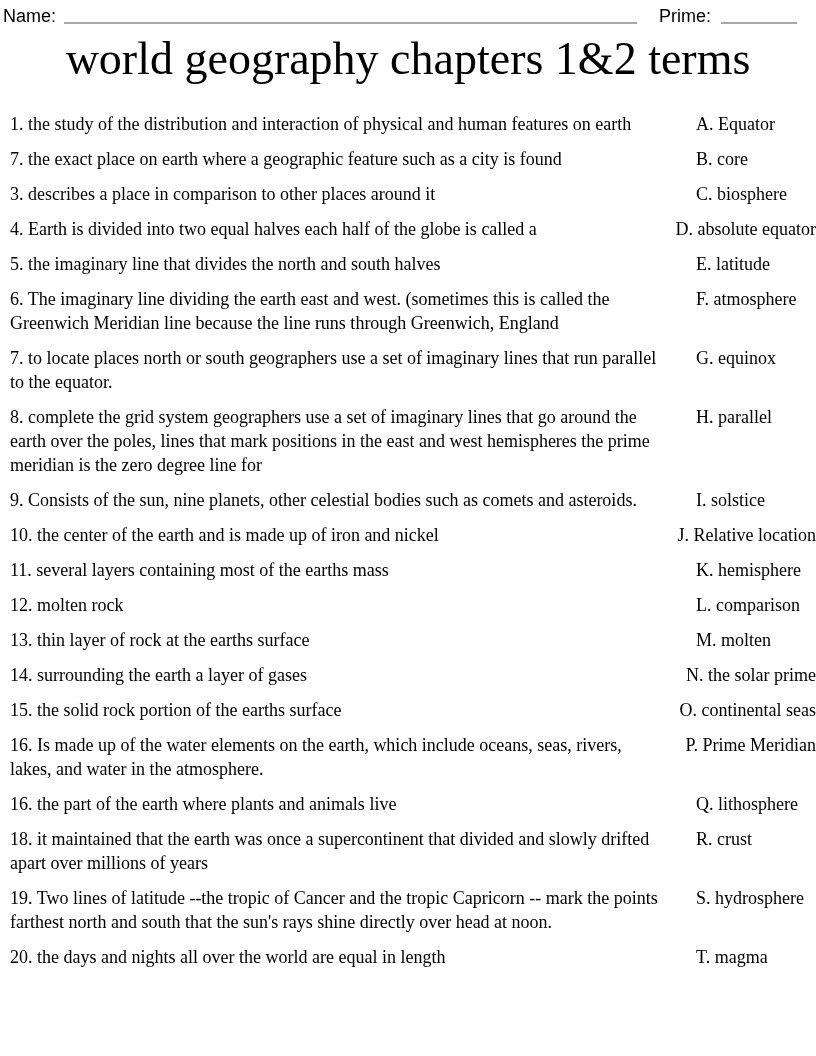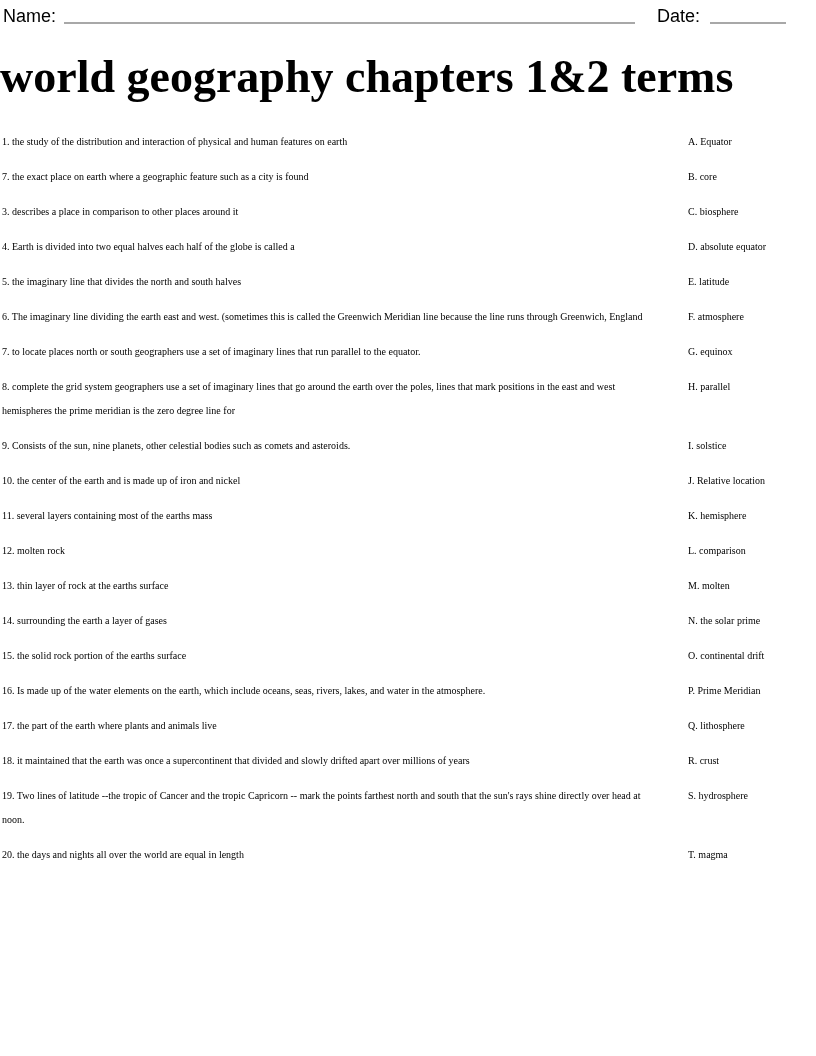--- a/index.html
+++ b/index.html
@@ -10,21 +10,21 @@
   body {
     width: 816px;
     height: 1056px;
     color: #000000;
     overflow: hidden;
     position: relative;
   }
   .header {
     display: flex;
     align-items: flex-end;
-    padding: 3px 30px 0 3px;
+    padding: 3px 19px 0 3px;
     height: 23px;
     font-family: "Liberation Sans", sans-serif;
     font-size: 18px;
     line-height: 20px;
   }
   .blank-line {
     border-bottom: 2px solid #a8a8a8;
     height: 12px;
   }
   .name-line {
@@ -32,29 +32,29 @@
     margin: 0 22px 2px 8px;
   }
   .date-line {
     width: 76px;
     margin: 0 0 2px 10px;
   }
   .title {
     font-family: "Liberation Serif", serif;
     font-size: 46px;
     line-height: 54px;
-    margin-top: 24px;
+    text-align: center;
+    margin-top: 6px;
     white-space: nowrap;
-    font-weight: bold;
   }
   .match-list {
     margin-top: 26px;
-    padding-left: 2px;
+    padding-left: 10px;
     font-family: "Liberation Serif", serif;
-    font-size: 10px;
+    font-size: 18px;
     line-height: 24px;
   }
   .row {
     display: flex;
     align-items: flex-start;
     margin-bottom: 11px;
   }
   .question {
     width: 660px;
     margin-right: 26px;
@@ -63,21 +63,21 @@
     flex: 1;
     white-space: nowrap;
   }
 </style>
 </head>
 <body>
 
 <div class="header">
   <span class="label">Name:</span>
   <span class="blank-line name-line"></span>
-  <span class="label">Date:</span>
+  <span class="label">Prime:</span>
   <span class="blank-line date-line"></span>
 </div>
 
 <div class="title">world geography chapters 1&amp;2 terms</div>
 
 <div class="match-list">
     <div class="row">
     <div class="question">1. the study of the distribution and interaction of physical and human features on earth</div>
     <div class="answer">A. Equator</div>
   </div>
@@ -128,28 +128,28 @@
     <div class="row">
     <div class="question">13. thin layer of rock at the earths surface</div>
     <div class="answer">M. molten</div>
   </div>
     <div class="row">
     <div class="question">14. surrounding the earth a layer of gases</div>
     <div class="answer">N. the solar prime</div>
   </div>
     <div class="row">
     <div class="question">15. the solid rock portion of the earths surface</div>
-    <div class="answer">O. continental drift</div>
+    <div class="answer">O. continental seas</div>
   </div>
     <div class="row">
     <div class="question">16. Is made up of the water elements on the earth, which include oceans, seas, rivers, lakes, and water in the atmosphere.</div>
     <div class="answer">P. Prime Meridian</div>
   </div>
     <div class="row">
-    <div class="question">17. the part of the earth where plants and animals live</div>
+    <div class="question">16. the part of the earth where plants and animals live</div>
     <div class="answer">Q. lithosphere</div>
   </div>
     <div class="row">
     <div class="question">18. it maintained that the earth was once a supercontinent that divided and slowly drifted apart over millions of years</div>
     <div class="answer">R. crust</div>
   </div>
     <div class="row">
     <div class="question">19. Two lines of latitude --the tropic of Cancer and the tropic Capricorn -- mark the points farthest north and south that the sun's rays shine directly over head at noon.</div>
     <div class="answer">S. hydrosphere</div>
   </div>

